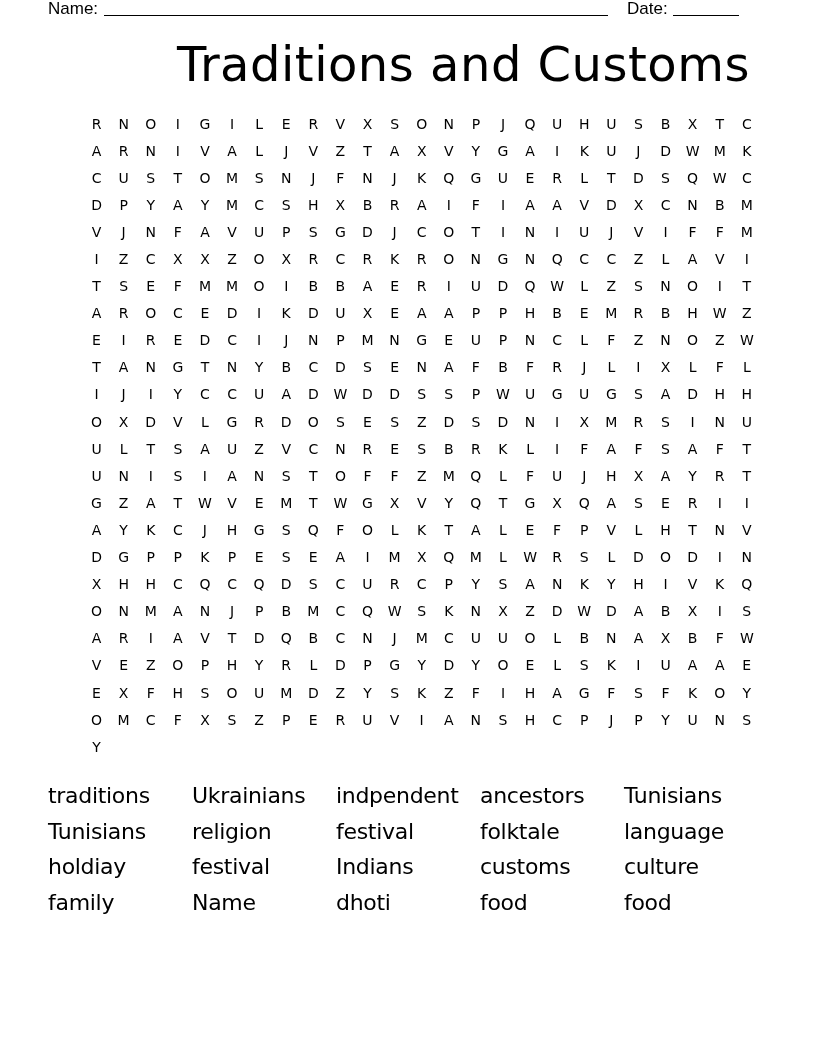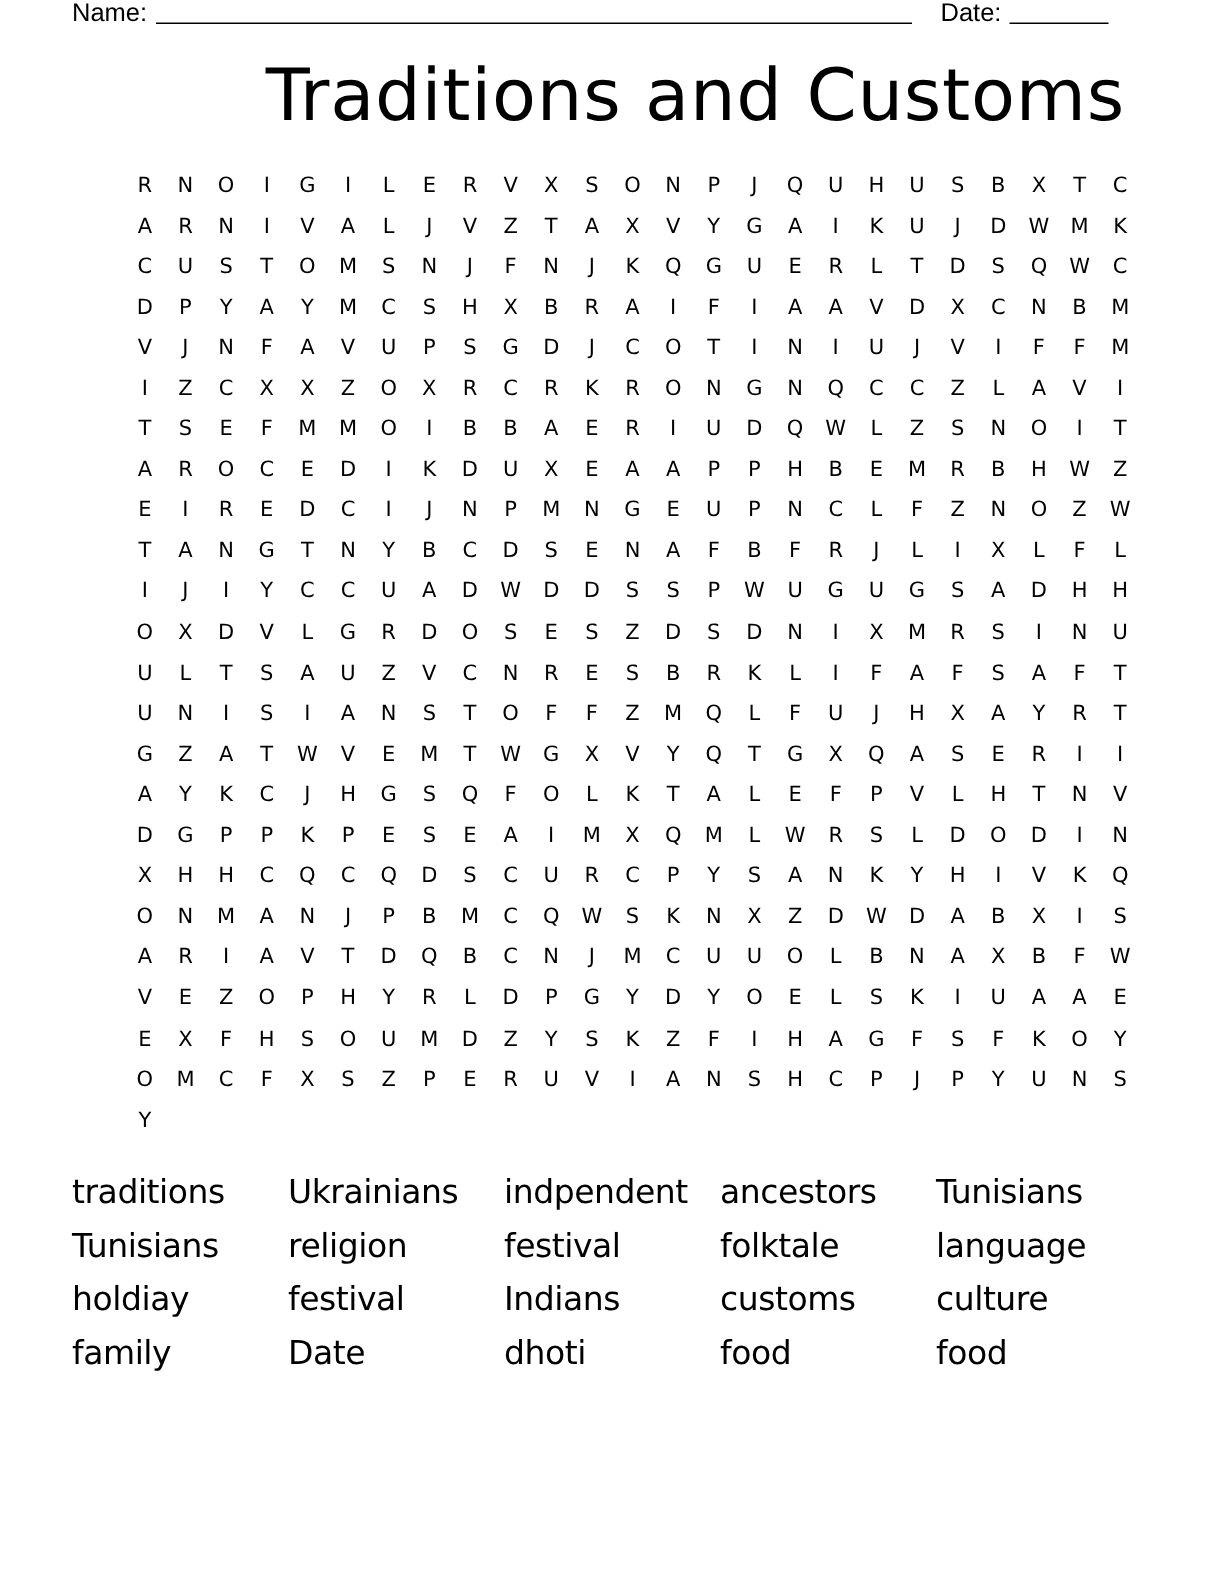--- a/index.html
+++ b/index.html
@@ -632,17 +632,17 @@
     <div class="word">religion</div>
     <div class="word">festival</div>
     <div class="word">folktale</div>
     <div class="word">language</div>
     <div class="word">holdiay</div>
     <div class="word">festival</div>
     <div class="word">Indians</div>
     <div class="word">customs</div>
     <div class="word">culture</div>
     <div class="word">family</div>
-    <div class="word">Date</div>
+    <div class="word">Name</div>
     <div class="word">dhoti</div>
     <div class="word">food</div>
     <div class="word">food</div>
   </div>
 
 </body></html>

